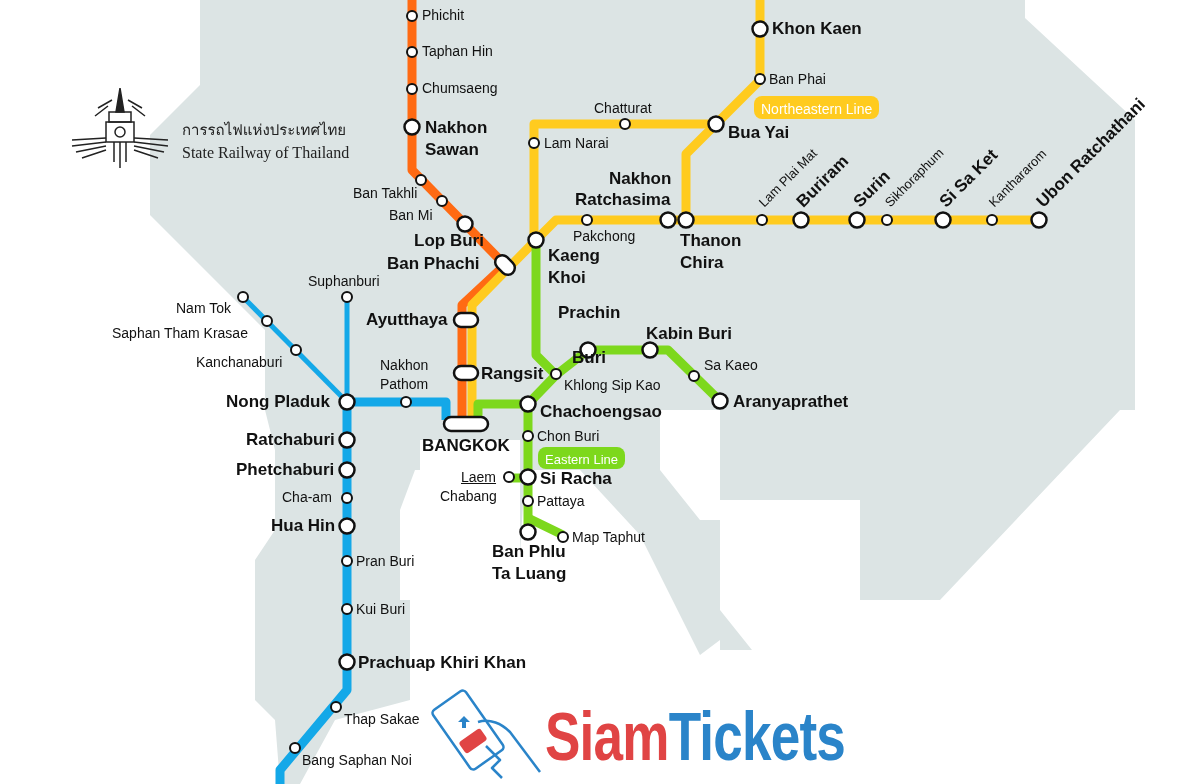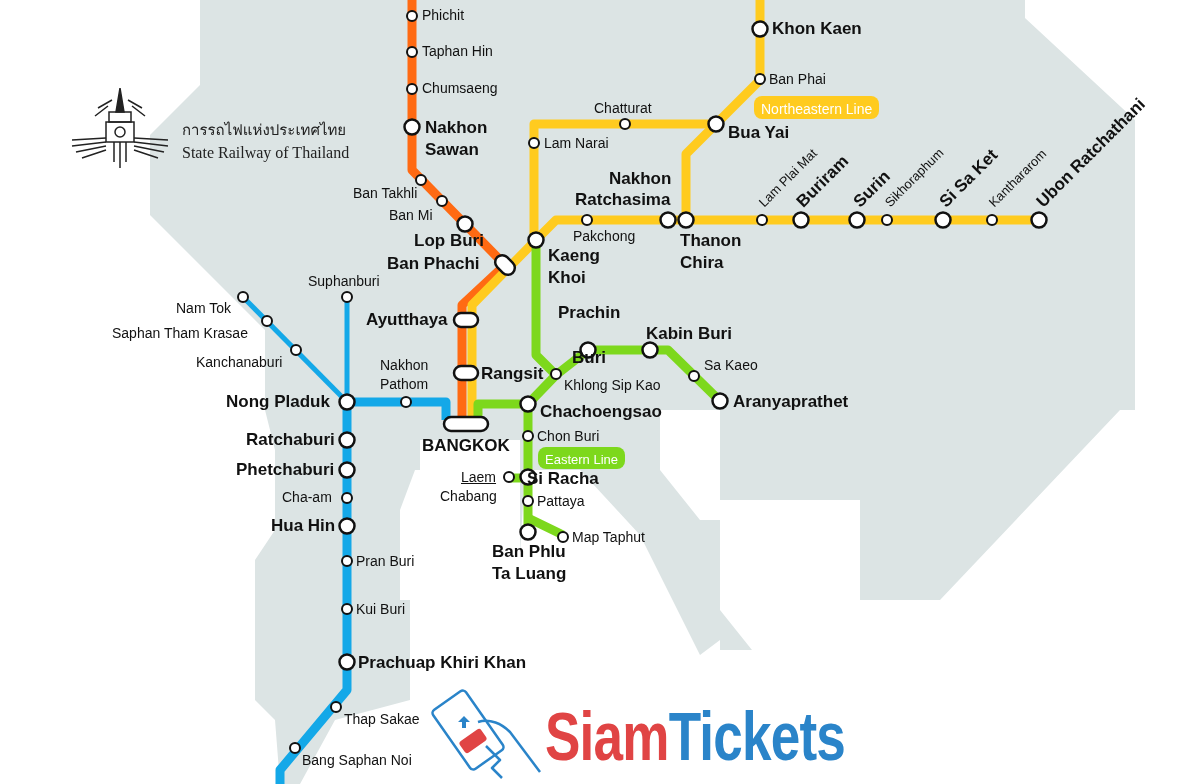--- a/index.html
+++ b/index.html
@@ -179,21 +179,21 @@
 <div class="lbl bg" style="left:558px;top:304px;">Prachin</div>
 <div class="lbl bg" style="left:572px;top:343px;margin-top:6px;">Buri</div>
 <div class="lbl bg" style="left:646px;top:325px;">Kabin Buri</div>
 <div class="lbl sm" style="left:704px;top:358px;">Sa Kaeo</div>
 <div class="lbl bg" style="left:733px;top:393px;">Aranyaprathet</div>
 <div class="lbl sm" style="left:564px;top:378px;">Khlong Sip Kao</div>
 <div class="lbl bg" style="left:540px;top:403px;">Chachoengsao</div>
 <div class="lbl sm" style="left:537px;top:429px;">Chon Buri</div>
 <div class="lbl sm" style="left:461px;top:470px;text-decoration:underline;">Laem</div>
 <div class="lbl sm" style="left:440px;top:489px;">Chabang</div>
-<div class="lbl bg" style="left:527px;top:470px;text-align:center;">Si Racha</div>
+<div class="lbl bg" style="left:540px;top:470px;text-align:center;">Si Racha</div>
 <div class="lbl sm" style="left:537px;top:494px;">Pattaya</div>
 <div class="lbl sm" style="left:572px;top:530px;">Map Taphut</div>
 <div class="lbl bg" style="left:492px;top:543px;">Ban Phlu</div>
 <div class="lbl bg" style="left:492px;top:565px;">Ta Luang</div>
 
 <div class="lbl sm" style="left:308px;top:274px;">Suphanburi</div>
 <div class="lbl sm" style="left:176px;top:301px;">Nam Tok</div>
 <div class="lbl sm" style="left:112px;top:326px;">Saphan Tham Krasae</div>
 <div class="lbl sm" style="left:196px;top:355px;">Kanchanaburi</div>
 <div class="lbl sm" style="left:380px;top:358px;">Nakhon</div>

